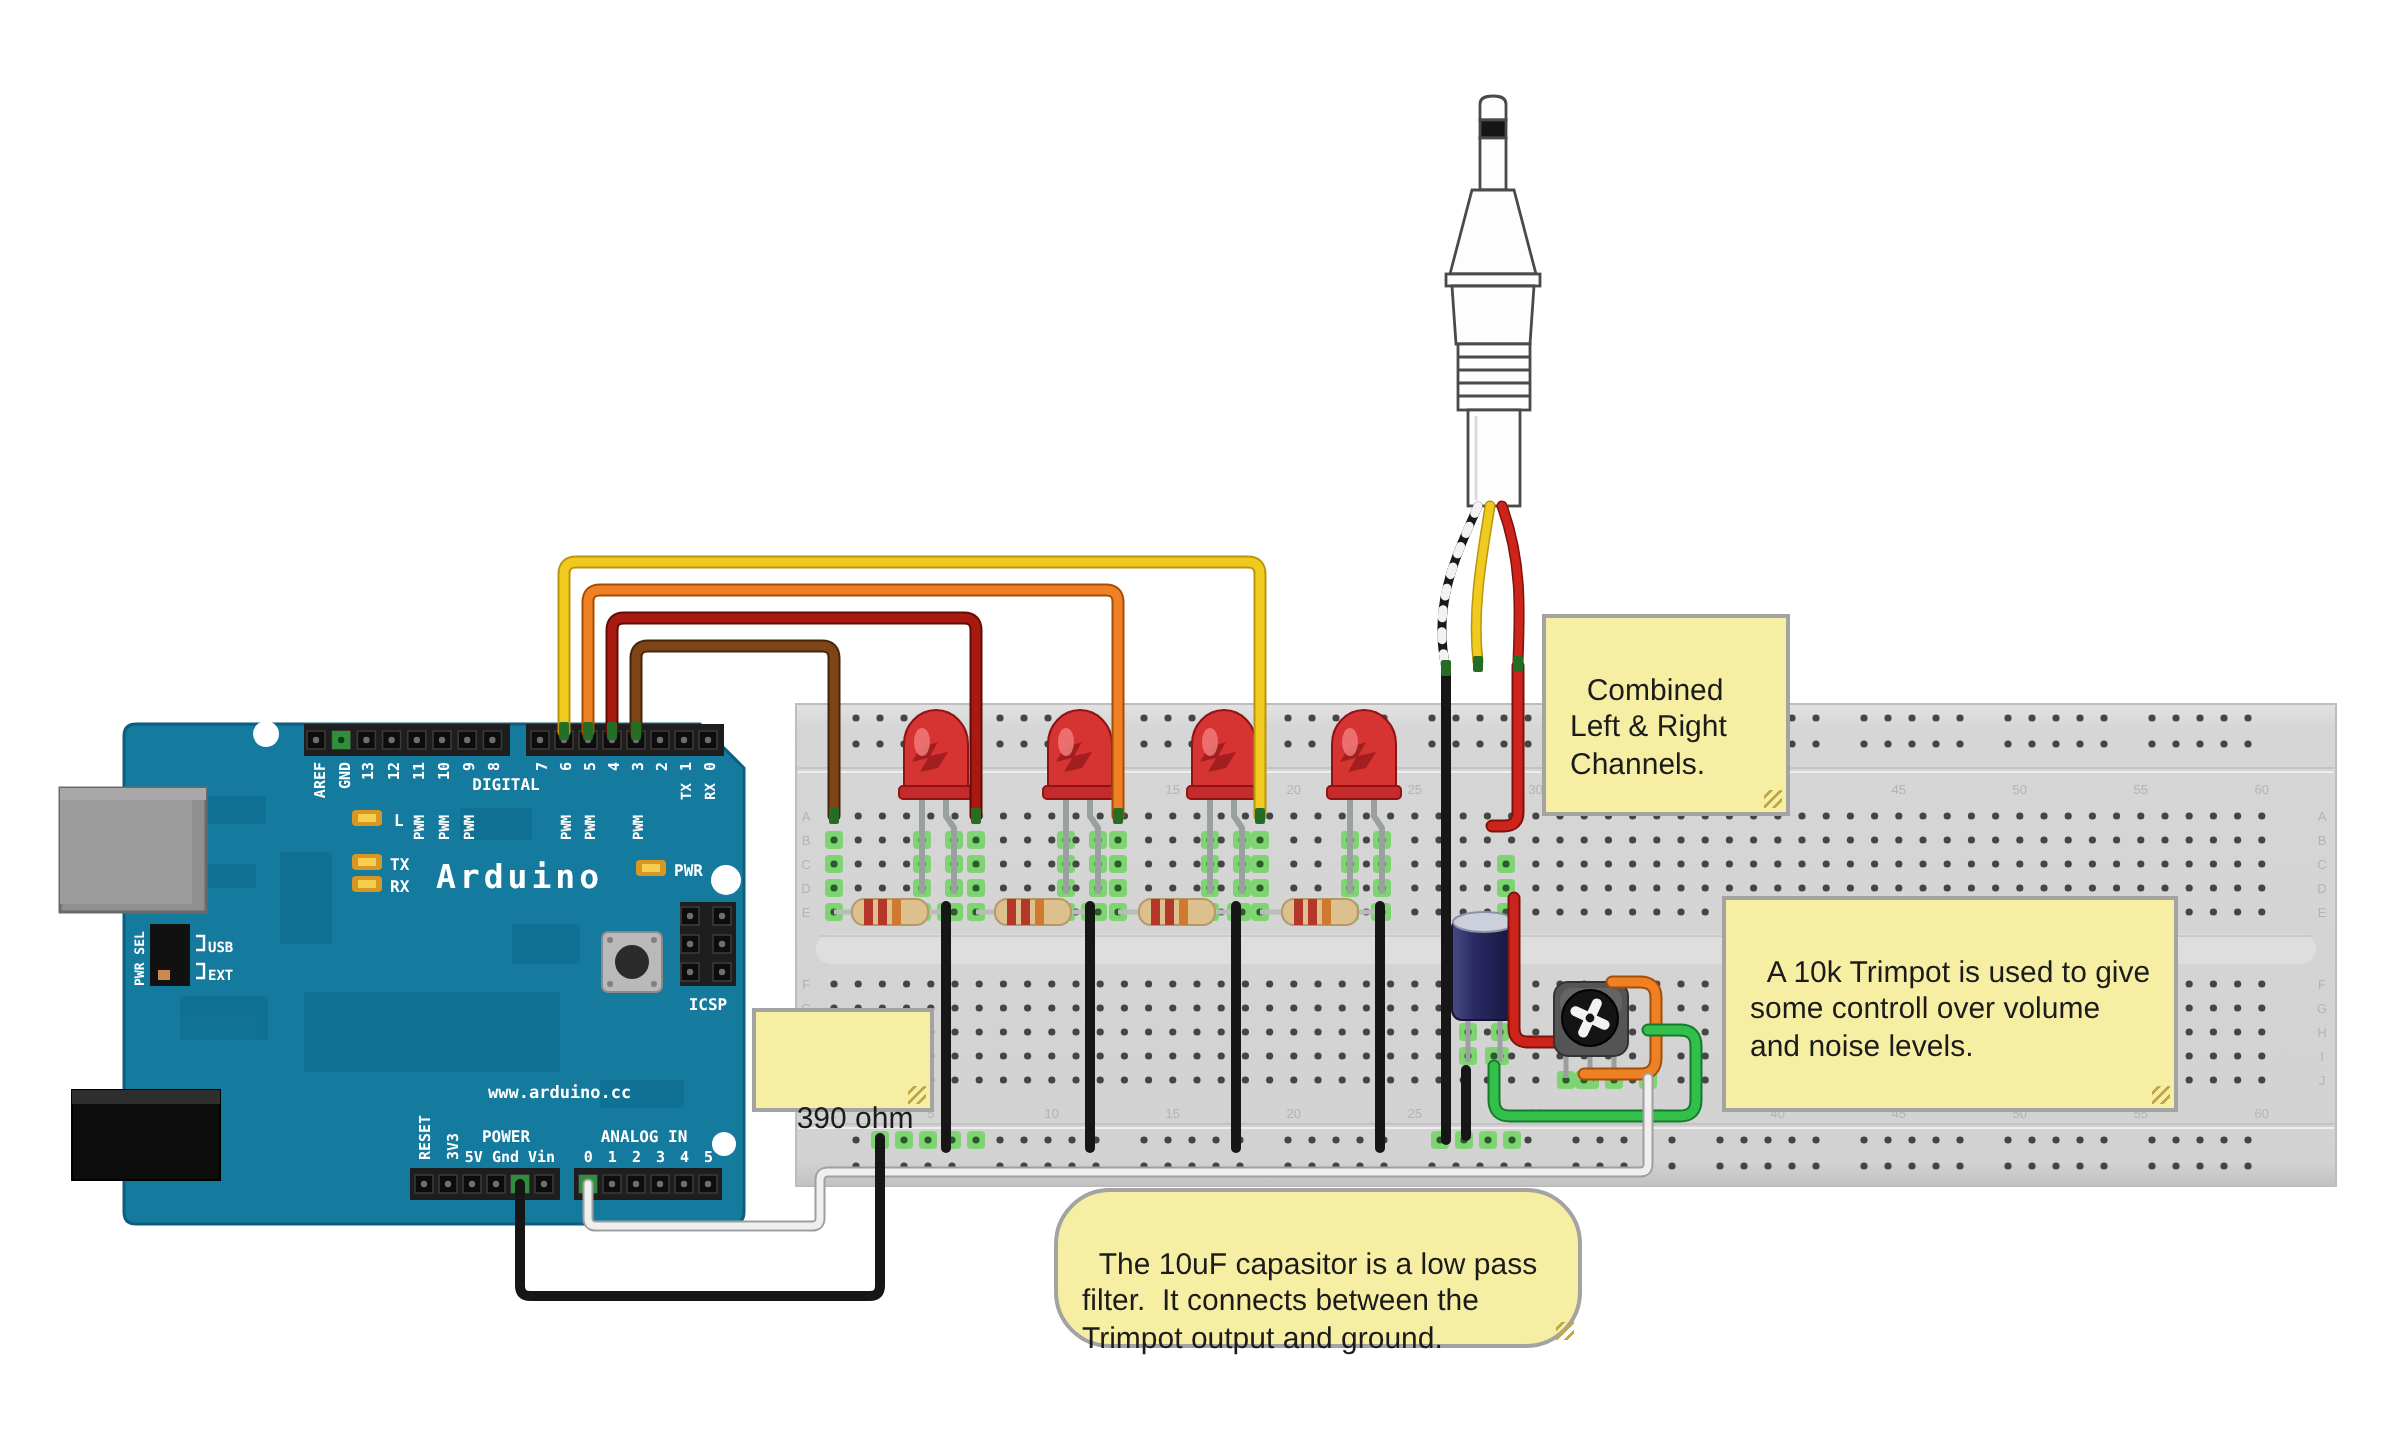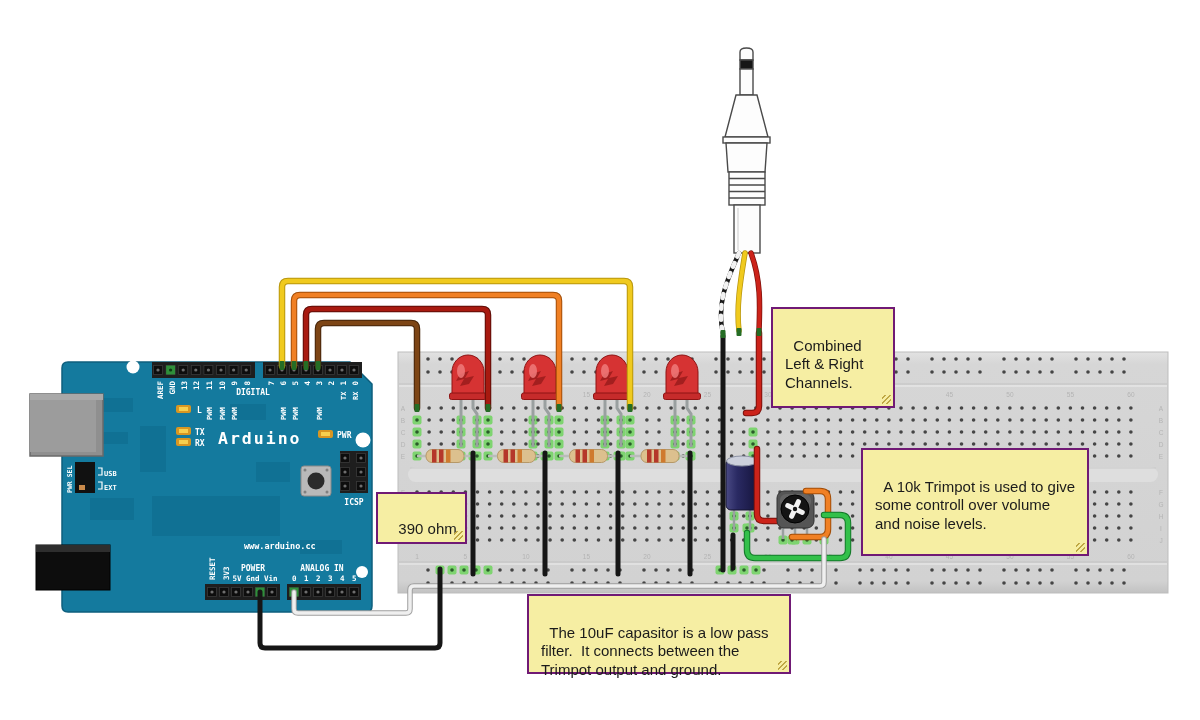--- a/index.html
+++ b/index.html
@@ -1,18 +1,18 @@
 <!DOCTYPE html>
 <html><head>
 <meta charset="utf-8">
 <style>
   html,body{margin:0;padding:0;background:#ffffff;}
   body{width:1200px;height:720px;position:relative;overflow:hidden;font-family:"Liberation Sans",sans-serif;}
   #stage{position:absolute;left:0;top:0;}
-  .note{position:absolute;background:#f6eea3;border:2px solid #701a75;color:#1b1b1b;
+  .note{position:absolute;background:#f6eea3;border:2px solid #a3a3a3;color:#1b1b1b;
         font-size:15px;line-height:1.24;box-sizing:border-box;padding:9px 8px 8px 12px;
         white-space:pre-wrap;}
   .note .rh{position:absolute;right:2px;bottom:2px;width:9px;height:9px;
         background:repeating-linear-gradient(135deg,transparent 0 2px,#bfa845 2px 3.5px);}
   svg text{user-select:none;}
   .silk{fill:#ffffff;font-family:"DejaVu Sans Mono","Liberation Mono",monospace;font-weight:bold;}
   .bb-label{fill:#b4b4b4;font-family:"Liberation Sans",sans-serif;}
 </style>
 </head>
 <body>
@@ -1338,20 +1338,20 @@
 </svg>
 
 <div class="note" style="left:771px;top:307px;width:124px;height:101px;">
   <span>Combined Left &amp; Right Channels.</span>
   <span class="rh"></span>
 </div>
 <div class="note" style="left:861px;top:448px;width:228px;height:108px;">
   <span>A 10k Trimpot is used to give some controll over volume and noise levels.</span>
   <span class="rh"></span>
 </div>
-<div class="note" style="left:527px;top:594px;width:264px;height:80px;">
+<div class="note" style="left:527px;top:594px;width:264px;height:80px;border-radius:28px;">
   <span>The 10uF capasitor is a low pass filter.  It connects between the Trimpot output and ground.</span>
   <span class="rh"></span>
 </div>
-<div class="note" style="left:376px;top:492px;width:91px;height:52px;padding-top:7px;">
+<div class="note" style="left:376px;top:504px;width:91px;height:52px;padding-top:26px;">
   <span>390 ohm</span>
   <span class="rh"></span>
 </div>
 
 </body></html>

